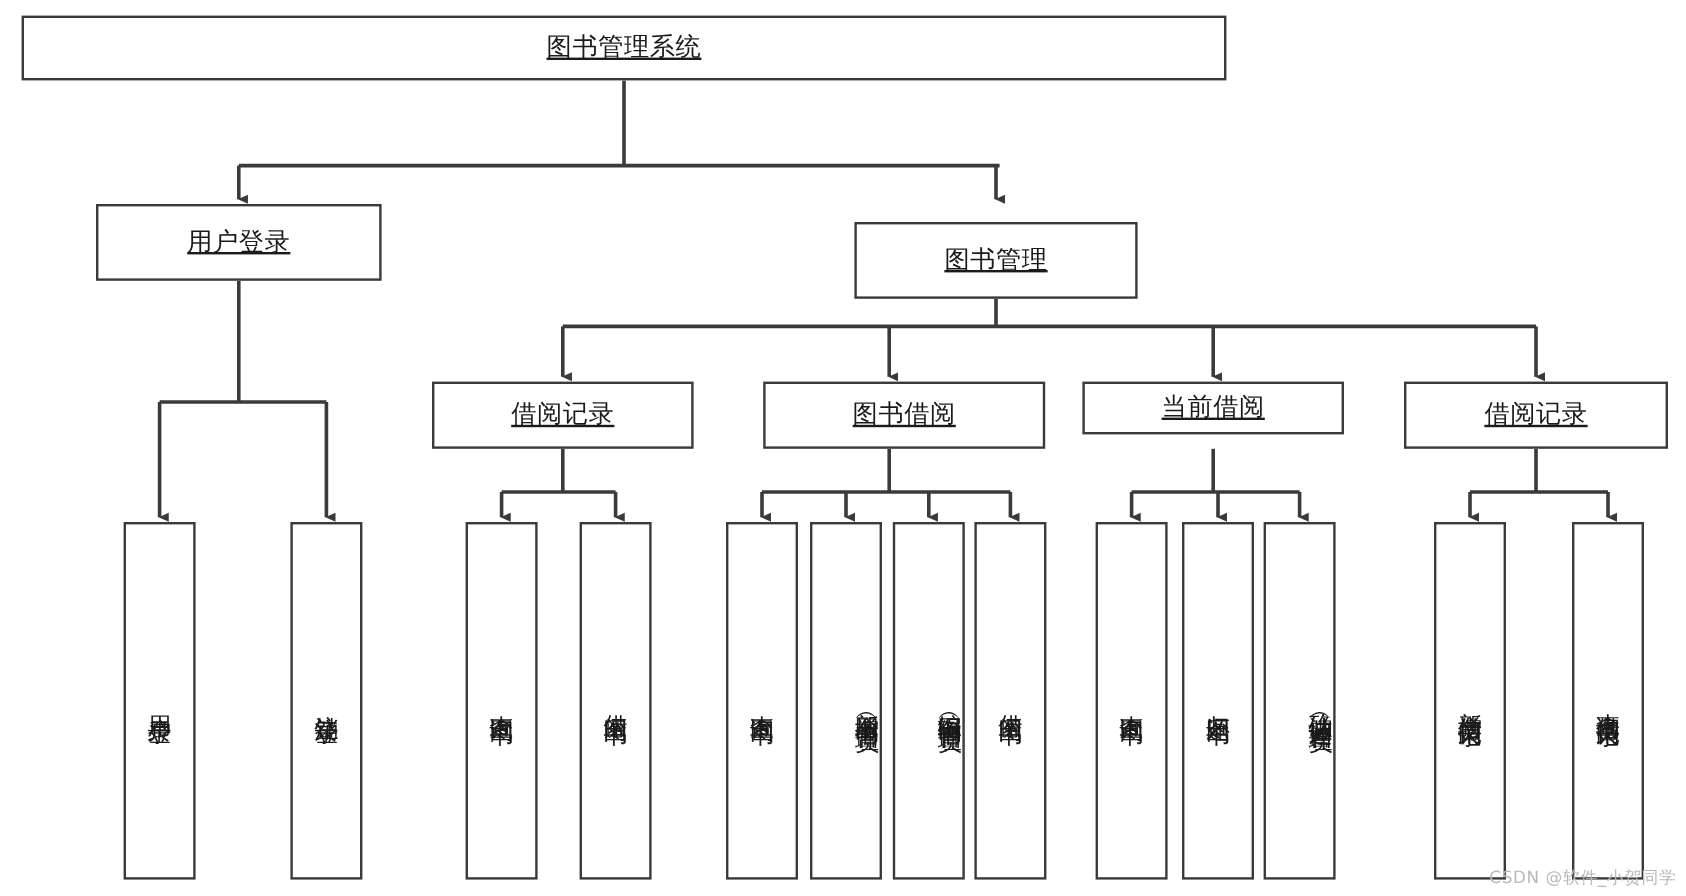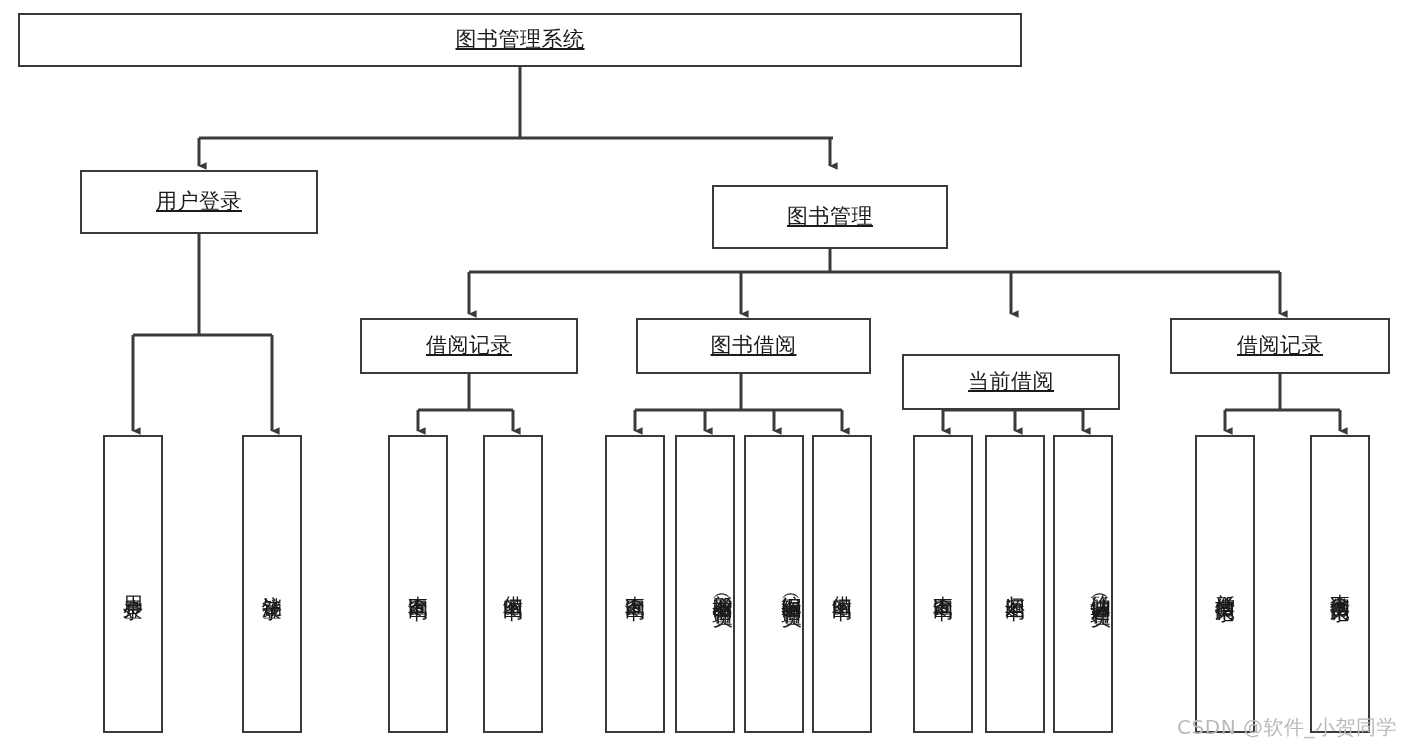--- a/index.html
+++ b/index.html
@@ -55,21 +55,21 @@
     align-items: center;
     padding-top: 0;
   }
   .label {
     display: block;
   }
   #watermark {
     position: absolute;
     right: 8px;
     bottom: 6px;
-    font-size: 20px;
+    font-size: 14px;
     color: #b9b9b9;
     white-space: nowrap;
     letter-spacing: 0.5px;
   }
 </style>
 </head>
 <body>
 
 <div id="canvas">
 
@@ -137,21 +137,21 @@
   <div class="node node-h" style="left:712px; top:170px; width:236px; height:64px;margin-top:15px;">
     <span class="label">图书管理</span>
   </div>
 
   <div class="node node-h" style="left:360px; top:318px; width:218px; height:56px;">
     <span class="label">借阅记录</span>
   </div>
   <div class="node node-h" style="left:636px; top:318px; width:235px; height:56px;">
     <span class="label">图书借阅</span>
   </div>
-  <div class="node node-h" style="left:902px; top:318px; width:218px; height:56px;margin-top:36px;">
+  <div class="node node-h" style="left:902px; top:318px; width:218px; height:44px;">
     <span class="label">当前借阅</span>
   </div>
   <div class="node node-h" style="left:1170px; top:318px; width:220px; height:56px;">
     <span class="label">借阅记录</span>
   </div>
 
   <div class="node node-v mid" style="left:103px; top:435px; width:60px; height:298px;">
     <span class="label">用户登录</span>
   </div>
   <div class="node node-v mid" style="left:242px; top:435px; width:60px; height:298px;">

